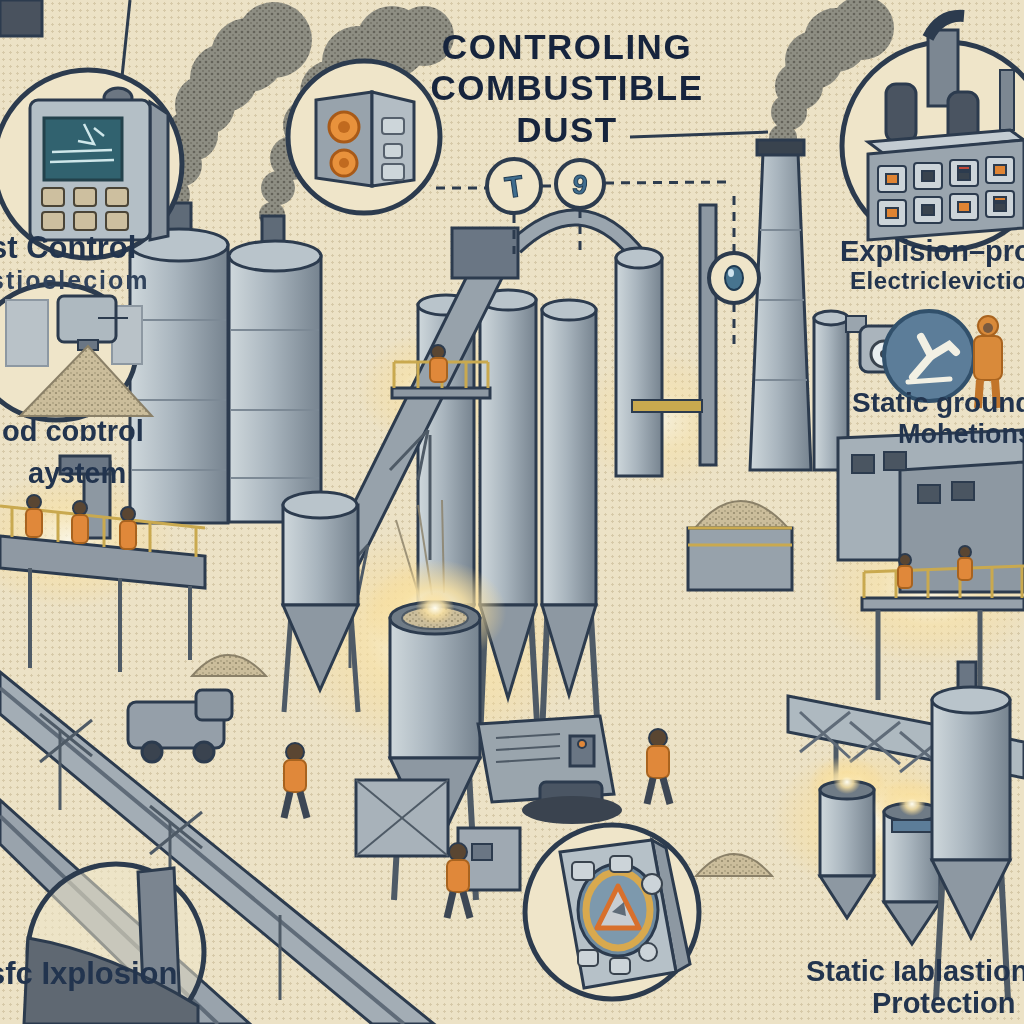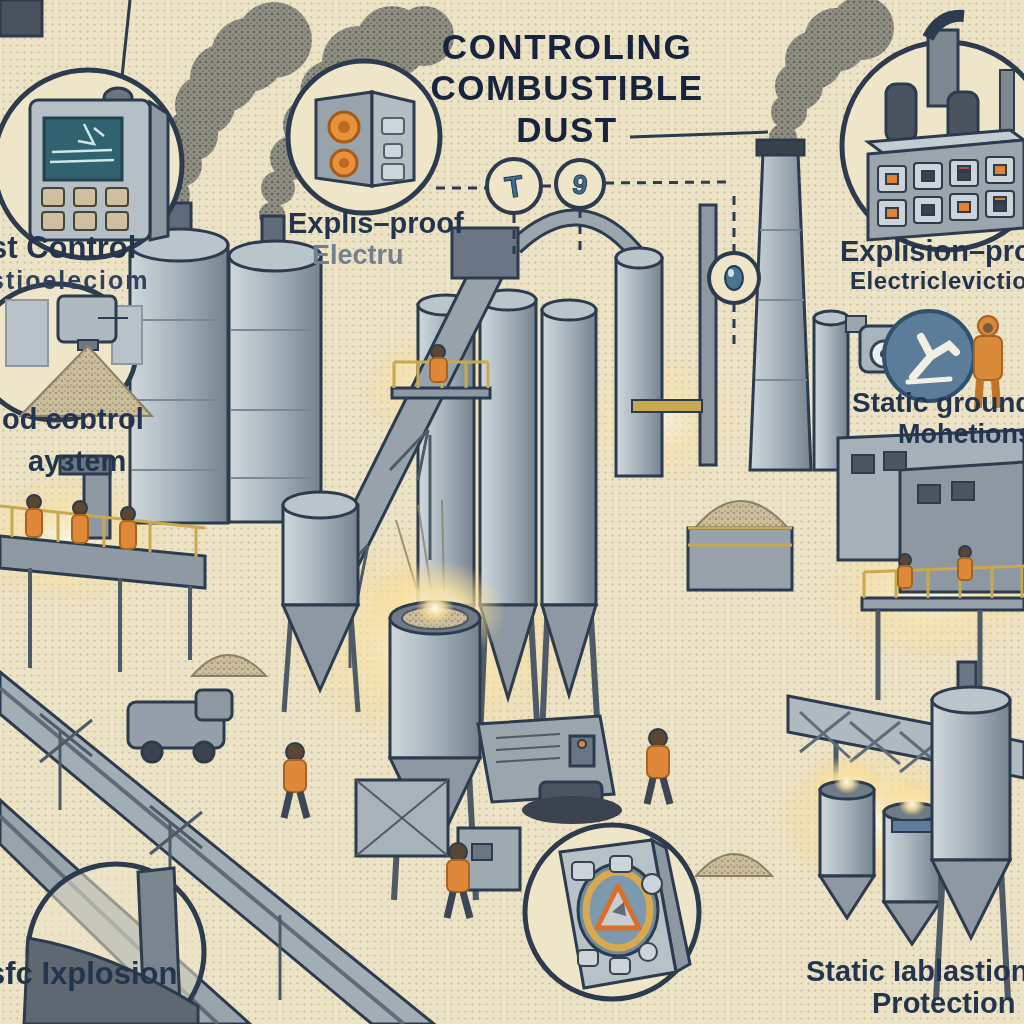--- a/index.html
+++ b/index.html
@@ -12,21 +12,21 @@
   }
   svg.scene{position:absolute;left:0;top:0;}
   .lbl{position:absolute;font-weight:bold;color:#22344e;line-height:1.05;white-space:nowrap;}
   .lbl .l2{font-weight:bold;}
   .title{
     position:absolute;left:392px;top:26px;width:350px;text-align:center;
     color:#16243d;font-weight:bold;font-size:35px;letter-spacing:1.5px;line-height:1.18;
   }
   .t-dustcontrol{left:-10px;top:232px;font-size:31px;}
   .t-dustcontrol .l2{font-size:25px;letter-spacing:2px;color:#31435c;margin-top:2px;}
-  .t-feedcontrol{left:2px;top:404px;font-size:29px;}
+  .t-feedcontrol{left:2px;top:416px;font-size:29px;}
   .t-feedcontrol .l2{margin-left:26px;margin-top:12px;}
   .t-explleft{left:288px;top:208px;font-size:29px;}
   .t-explleft .l2{margin-left:24px;margin-top:3px;color:#71808f;font-size:27px;}
   .t-explright{left:840px;top:236px;font-size:29px;}
   .t-explright .l2{margin-left:10px;margin-top:2px;font-size:24px;letter-spacing:.5px;}
   .t-grounding{left:852px;top:388px;font-size:28px;}
   .t-grounding .l2{margin-left:46px;margin-top:3px;font-size:27px;}
   .t-explosion{left:-12px;top:958px;font-size:31px;}
   .t-explosion .l2{margin-left:22px;margin-top:2px;font-size:27px;color:#2c3e57;}
   .t-illum{left:502px;top:984px;font-size:29px;}
@@ -584,24 +584,20 @@
 <div class="lbl t-dustcontrol">
   <div class="l1">st Control</div>
   <div class="l2">stioeleciom</div>
 </div>
 
 <div class="lbl t-feedcontrol">
   <div class="l1">od coɒtrol</div>
   <div class="l2">ayɜtem</div>
 </div>
 
-<div class="lbl t-explleft">
-  <div class="l1">Explis–proof</div>
-  <div class="l2">Electru</div>
-</div>
 
 <div class="lbl t-explright">
   <div class="l1">Explision–proef</div>
   <div class="l2">Electricleviction</div>
 </div>
 
 <div class="lbl t-grounding">
   <div class="l1">Static groundi</div>
   <div class="l2">Mohetions</div>
 </div>

